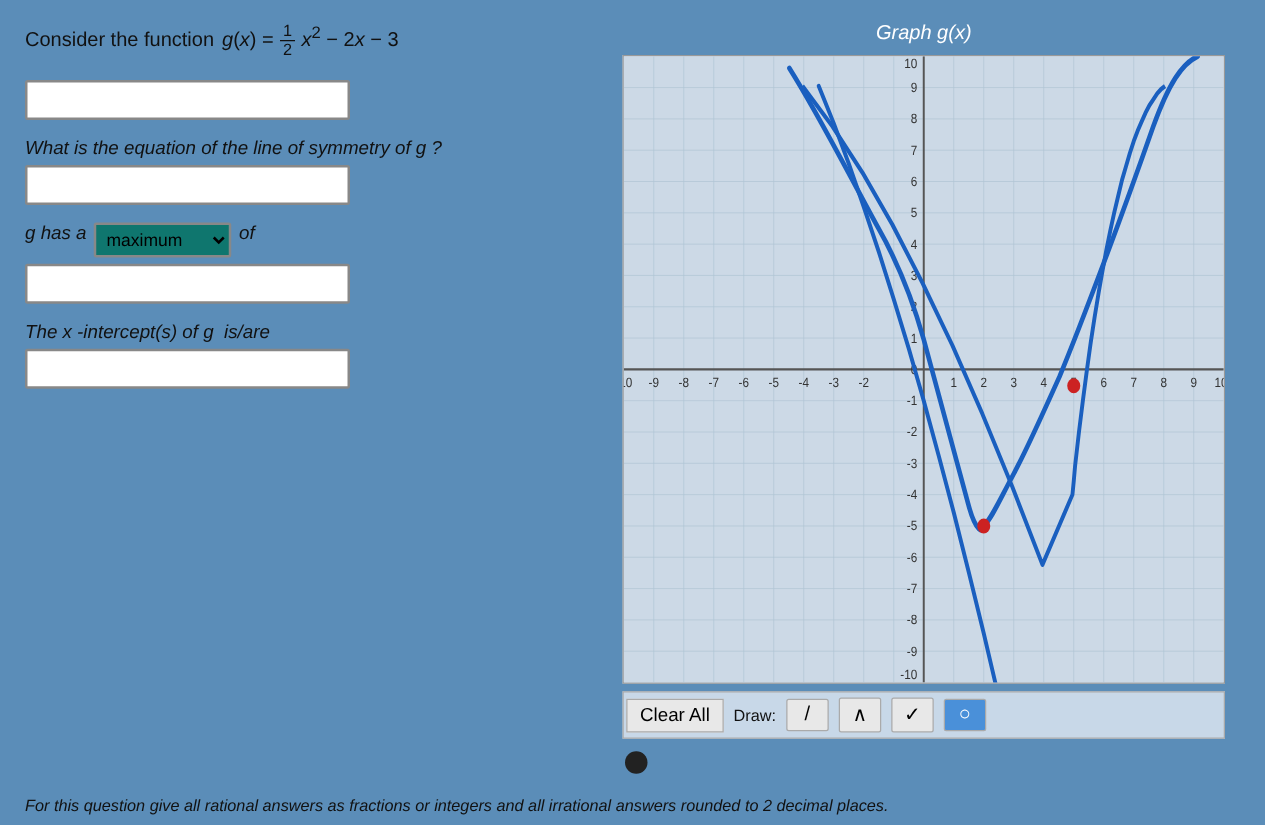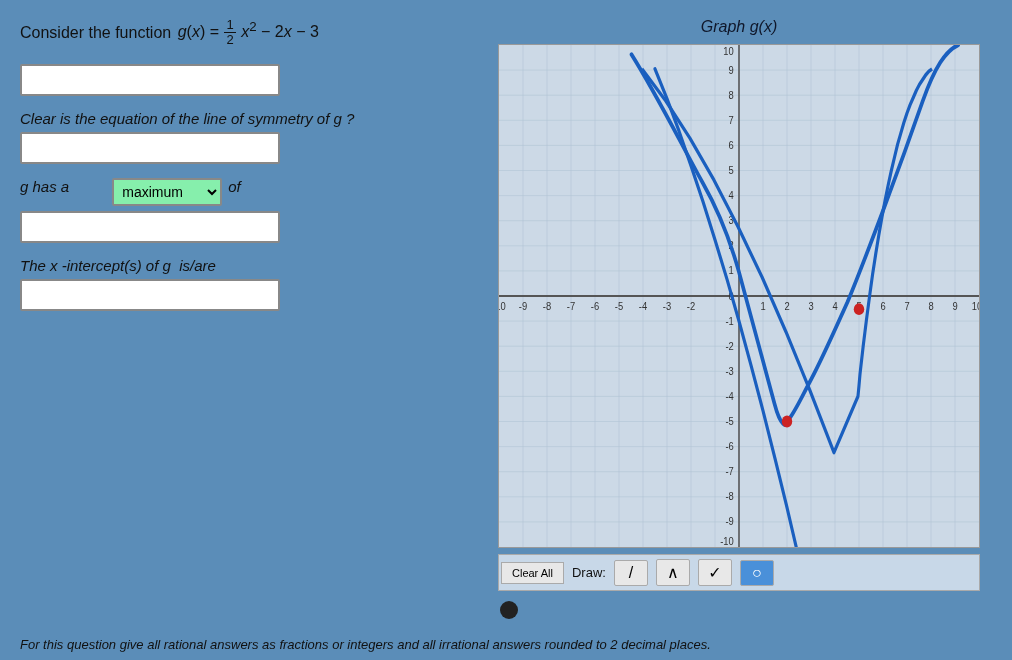--- a/index.html
+++ b/index.html
@@ -48,36 +48,35 @@
       align-items: flex-start;
       gap: 6px;
       margin-bottom: 5px;
       font-size: 15px;
       font-style: italic;
       color: #111;
     }
     .dropdown-select {
       height: 28px;
       border: 2px solid #888;
-      background: #86efac;
+      background: #0f766e;
       font-size: 14px;
       padding: 0 4px;
       border-radius: 2px;
       min-width: 110px;
-      margin-left: 37px;
     }
     .right-panel {
       flex: 1;
       display: flex;
       flex-direction: column;
       gap: 6px;
     }
     .graph-title {
       font-size: 16px;
-      color: #0f172a;
+      color: #ffffff;
       text-align: center;
       font-weight: 500;
       font-style: italic;
       margin-bottom: 2px;
     }
     .graph-area {
       background: #d0dce8;
       border: 1px solid #999;
       position: relative;
       flex: 1;
@@ -88,21 +87,21 @@
       align-items: center;
       gap: 8px;
       padding: 4px 2px;
       background: #c8d8e8;
       border: 1px solid #aaa;
     }
     .clear-all-btn {
       background: #e8e8e8;
       border: 1px solid #aaa;
       padding: 4px 10px;
-      font-size: 11px;
+      font-size: 15px;
       cursor: pointer;
       border-radius: 0;
     }
     .draw-label {
       font-size: 13px;
       color: #111;
     }
     .draw-tool {
       background: #e8e8e8;
       border: 1px solid #aaa;
@@ -184,21 +183,21 @@
         </span>
         <i>x</i><sup>2</sup> − 2<i>x</i> − 3
       </span>
     </div>
 
     <div class="question-block">
       <input type="text" class="answer-input" value="" style="">
     </div>
 
     <div class="question-block">
-      <div class="question-label">Clear is the equation of the line of symmetry of g ?</div>
+      <div class="question-label">What is the equation of the line of symmetry of g ?</div>
       <input type="text" class="answer-input" value="" style="">
     </div>
 
     <div class="question-block">
       <div class="has-dropdown-row">
         <span>g  has a</span>
         <select class="dropdown-select">
           <option>maximum</option>
           <option>minimum</option>
         </select>

